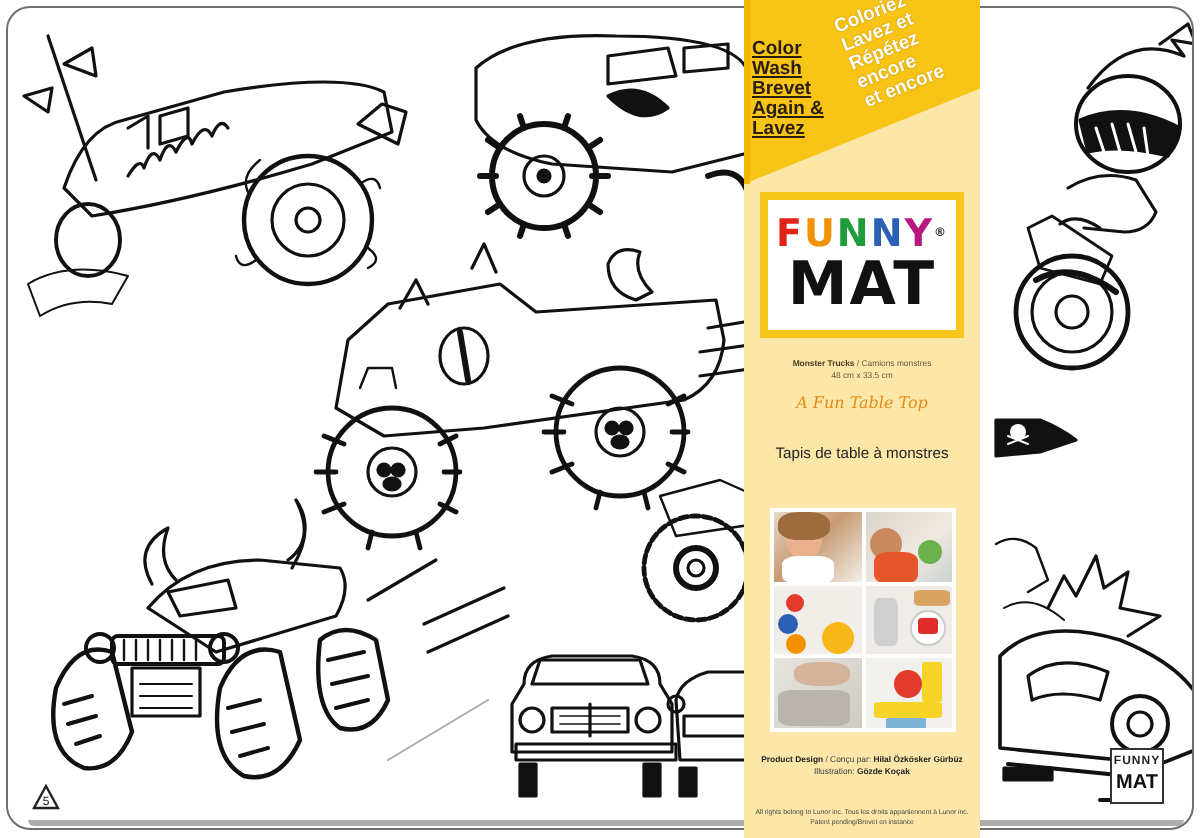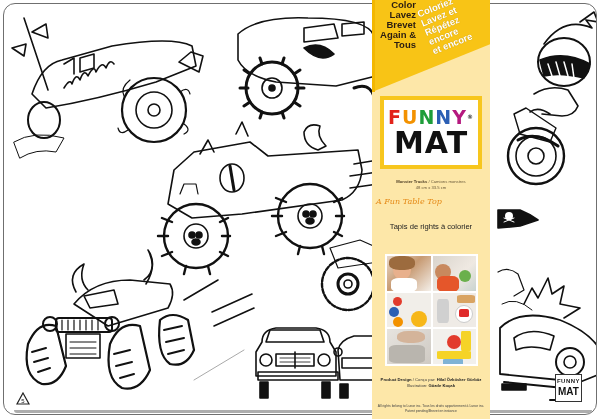--- a/index.html
+++ b/index.html
@@ -27,22 +27,22 @@
     background:#fde7a8;
   }
   .pack-header .banner {
     position:absolute; left:-10px; top:-4px; width:160px; height:100px;
     background:#f8c416; transform:skewY(-22deg); transform-origin:left top;
   }
   .pack-header .stripe {
     position:absolute; left:0; top:0; width:3px; height:92px; background:#f3b700;
   }
   .en-text {
-    position:absolute; left:4px; top:0; text-align:right; width:40px;
-    font-weight:bold; font-size:9.5px; line-height:10px; color:#2a1d12;
+    position:absolute; left:4px; top:20px; text-align:left; width:40px;
+    font-weight:bold; font-size:9.5px; line-height:10px; color:#2a1d12;text-decoration:underline;
   }
   .fr-text {
     position:absolute; left:44px; top:10px; transform:rotate(-22deg); transform-origin:left top;
     font-weight:bold; font-size:9.5px; line-height:10px; color:#ffffff;
     text-shadow:0 0 1px #b88900;
   }
   .fr-text div { white-space:nowrap; }
 
   .logo-box {
     position:absolute; left:8px; top:96px; width:102px; height:73px;
@@ -54,21 +54,21 @@
   .logo-funny span:nth-child(2){ color:#f39200; }
   .logo-funny span:nth-child(3){ color:#1e9d3a; }
   .logo-funny span:nth-child(4){ color:#2b5fb4; }
   .logo-funny span:nth-child(5){ color:#b5197f; }
   .logo-reg { font-size:6px; color:#333; vertical-align:top; }
   .logo-mat { font-family:"DejaVu Sans", sans-serif; font-weight:bold; font-size:30px; color:#111; line-height:32px; letter-spacing:1px; }
 
   .product-info { position:absolute; left:4px; top:179px; width:110px; text-align:center; font-size:4.2px; color:#6a5a3a; line-height:6px; }
   .product-info b { color:#4a3a22; }
   .tagline {
-    position:absolute; left:4px; top:196px; width:110px; text-align:left;
+    position:absolute; left:4px; top:196px; width:110px; text-align:center;
     font-family:"DejaVu Serif", serif; font-style:italic; font-size:8px; line-height:11px; color:#e58a17;
   }
   .fr-subtitle { position:absolute; left:2px; top:222px; width:114px; text-align:center; font-size:7.6px; color:#222; }
 
   .photo-grid {
     position:absolute; left:13px; top:254px; width:93px; height:112px;
     display:grid; grid-template-columns:1fr 1fr; grid-template-rows:1fr 1fr 1fr; gap:2px;
     background:#fff; padding:2px;
   }
   .photo { position:relative; overflow:hidden; }
@@ -235,24 +235,24 @@
 
   <div class="shadow-line"></div>
 </div>
 
 <div class="pack">
   <div class="pack-header">
     <div class="banner"></div>
     <div class="stripe"></div>
     <div class="en-text">
       <div>Color</div>
-      <div>Lavez</div>
+      <div>Wash</div>
       <div>Brevet</div>
       <div>Again &amp;</div>
-      <div>Tous</div>
+      <div>Lavez</div>
     </div>
     <div class="fr-text">
       <div>Coloriez</div>
       <div>Lavez et</div>
       <div>Répétez</div>
       <div>encore</div>
       <div>et encore</div>
     </div>
   </div>
 
@@ -263,21 +263,21 @@
 
   <div class="product-info">
     <div><b>Monster Trucks</b><span> / Camions monstres</span></div>
     <div>48 cm x 33.5 cm</div>
   </div>
 
   <div class="tagline">
     <div>A Fun Table Top</div>
   </div>
 
-  <div class="fr-subtitle">Tapis de rights à colorier</div>
+  <div class="fr-subtitle">Tapis de table à monstres</div>
 
   <div class="photo-grid">
     <div class="photo" style="background:linear-gradient(135deg,#e9d8c8 0%,#c79a72 45%,#f4efe9 100%);">
       <span class="a" style="left:6px;top:4px;width:18px;height:20px;background:#e8b08c;"></span>
       <span class="a" style="left:2px;top:0;width:26px;height:14px;background:#9c6b3e;border-radius:40%;"></span>
       <span class="a" style="left:4px;top:22px;width:26px;height:14px;background:#ffffff;border-radius:30%;"></span>
     </div>
     <div class="photo" style="background:linear-gradient(135deg,#d9d4cc 0%,#efe9e2 60%,#c9d3cf 100%);">
       <span class="a" style="left:2px;top:8px;width:16px;height:16px;background:#c8895e;"></span>
       <span class="a" style="left:4px;top:20px;width:22px;height:16px;background:#e5562a;border-radius:30%;"></span>

